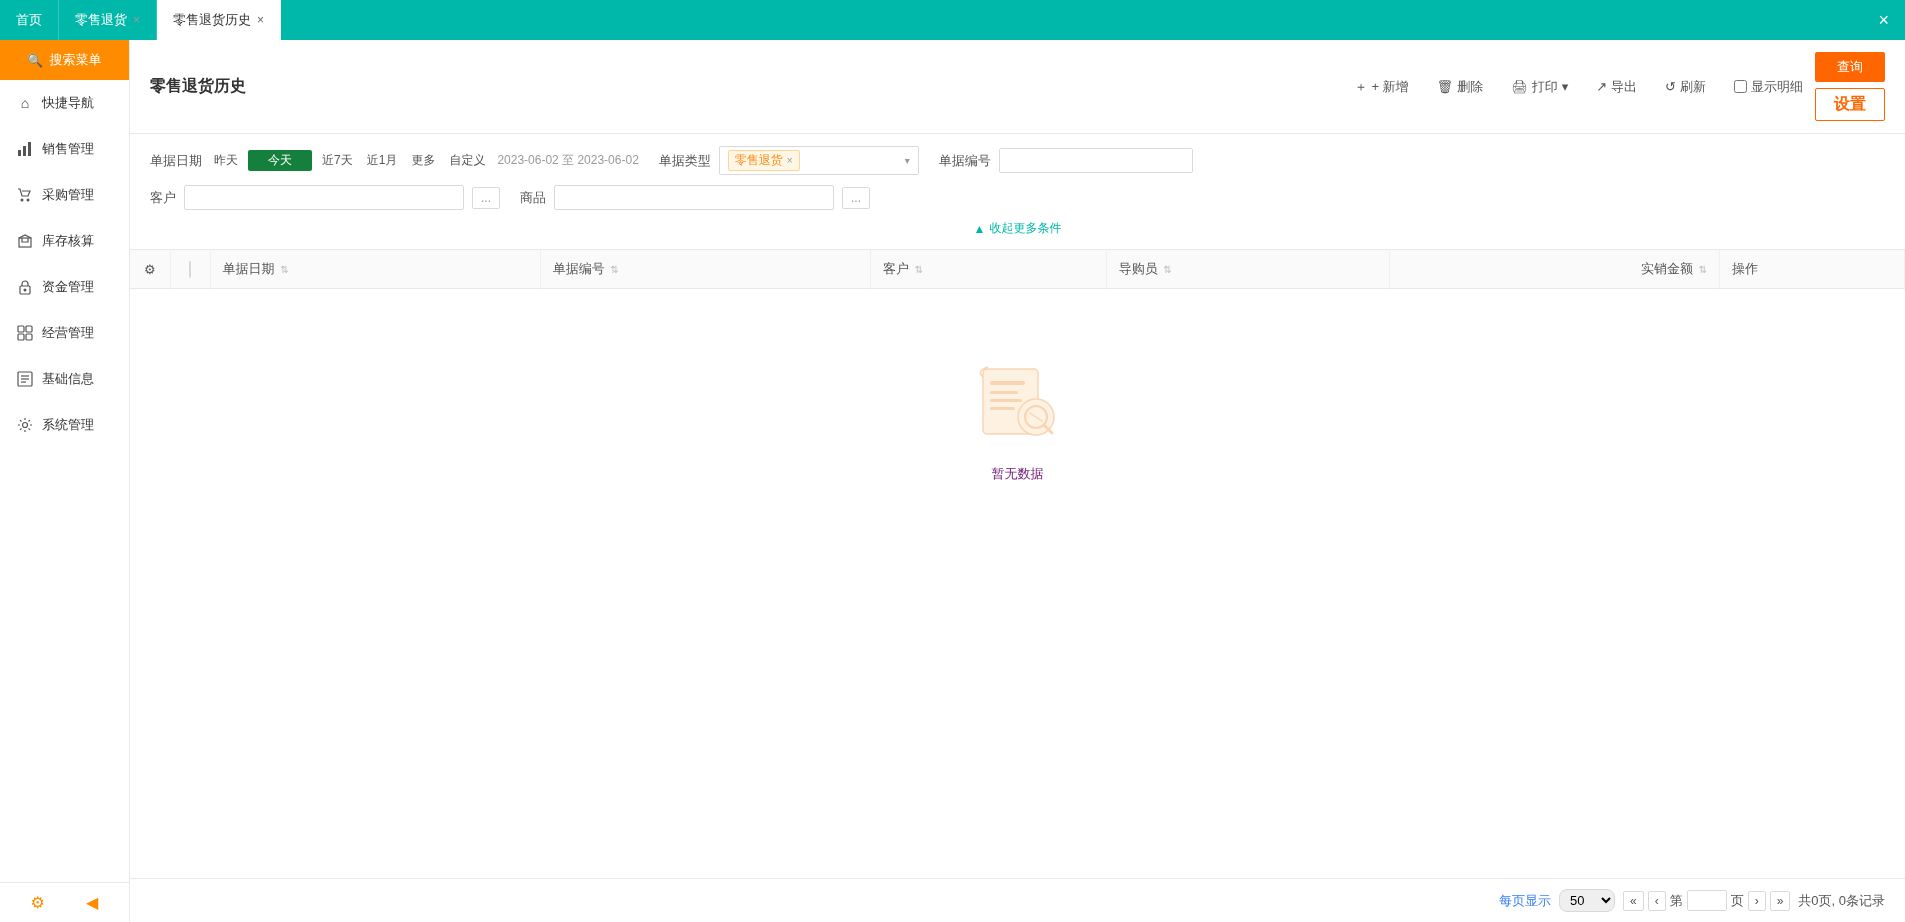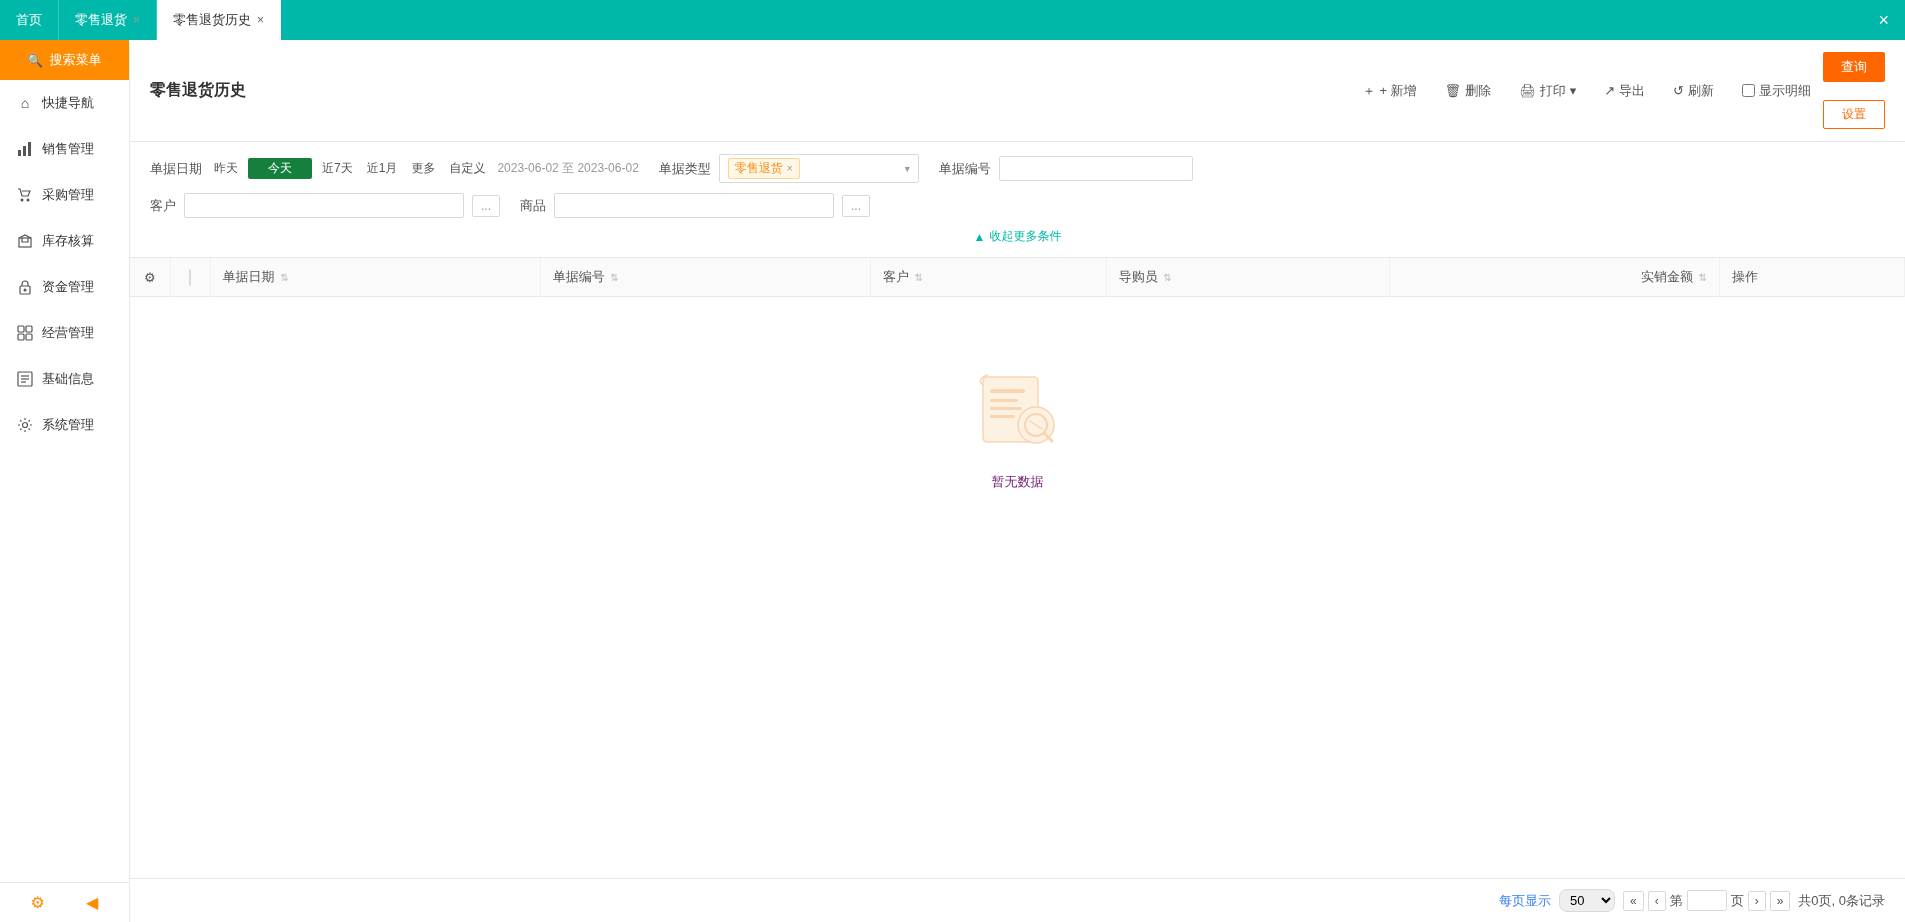--- a/index.html
+++ b/index.html
@@ -26,21 +26,21 @@
     .sidebar-footer { display: flex; align-items: center; justify-content: space-around; padding: 10px; border-top: 1px solid #e8e8e8; }
     .sidebar-footer-btn { color: #ff8c00; font-size: 16px; cursor: pointer; }
 
     
     .content { flex: 1; display: flex; flex-direction: column; overflow: hidden; }
     .page-header { background: #fff; padding: 12px 20px; display: flex; align-items: center; justify-content: space-between; border-bottom: 1px solid #e8e8e8; flex-shrink: 0; }
     .page-title { font-size: 16px; font-weight: bold; color: #333; }
     .header-actions { display: flex; align-items: center; gap: 12px; }
     .action-btn { display: flex; align-items: center; gap: 4px; font-size: 13px; color: #555; cursor: pointer; padding: 4px 8px; border: none; background: none; }
     .query-btn { background: #ff6600; color: #fff; border: none; padding: 6px 18px; border-radius: 2px; cursor: pointer; font-size: 13px; }
-    .set-btn { background: #fff; color: #ff6600; border: 1px solid #ff6600; padding: 5px 18px; border-radius: 2px; cursor: pointer; font-size: 12px; margin-top: 4px; }
+    .set-btn { background: #fff; color: #ff6600; border: 1px solid #ff6600; padding: 5px 18px; border-radius: 2px; cursor: pointer; font-size: 16px; margin-top: 4px; font-weight: bold; }
     .show-detail-cb { display: flex; align-items: center; gap: 4px; font-size: 13px; color: #555; cursor: pointer; padding-left: 8px; }
 
     
     .filter-area { background: #fff; padding: 12px 20px; border-bottom: 1px solid #e8e8e8; flex-shrink: 0; }
     .filter-row { display: flex; align-items: center; gap: 20px; margin-bottom: 10px; flex-wrap: wrap; }
     .filter-item { display: flex; align-items: center; gap: 8px; }
     .filter-label { color: #555; font-size: 13px; white-space: nowrap; }
     .date-filter { display: flex; align-items: center; gap: 6px; }
     .date-opt { font-size: 12px; color: #555; cursor: pointer; padding: 2px 4px; }
     .date-opt.active { background: #15803d; color: #fff; border-radius: 2px; padding: 2px 20px; }
@@ -213,21 +213,21 @@
           <span>导出</span>
         </button>
         <button class="action-btn">
           <span>↺</span>
           <span>刷新</span>
         </button>
         <label class="show-detail-cb">
           <input type="checkbox" style="">
           <span>显示明细</span>
         </label>
-        <div style="display:flex;flex-direction:column;gap:14px;">
+        <div style="display:flex;flex-direction:column;gap:2px;">
           <button class="query-btn">查询</button>
           <button class="set-btn">设置</button>
         </div>
       </div>
     </div>
 
     <div class="filter-area">
       <div class="filter-row">
 
         <div class="filter-item">

